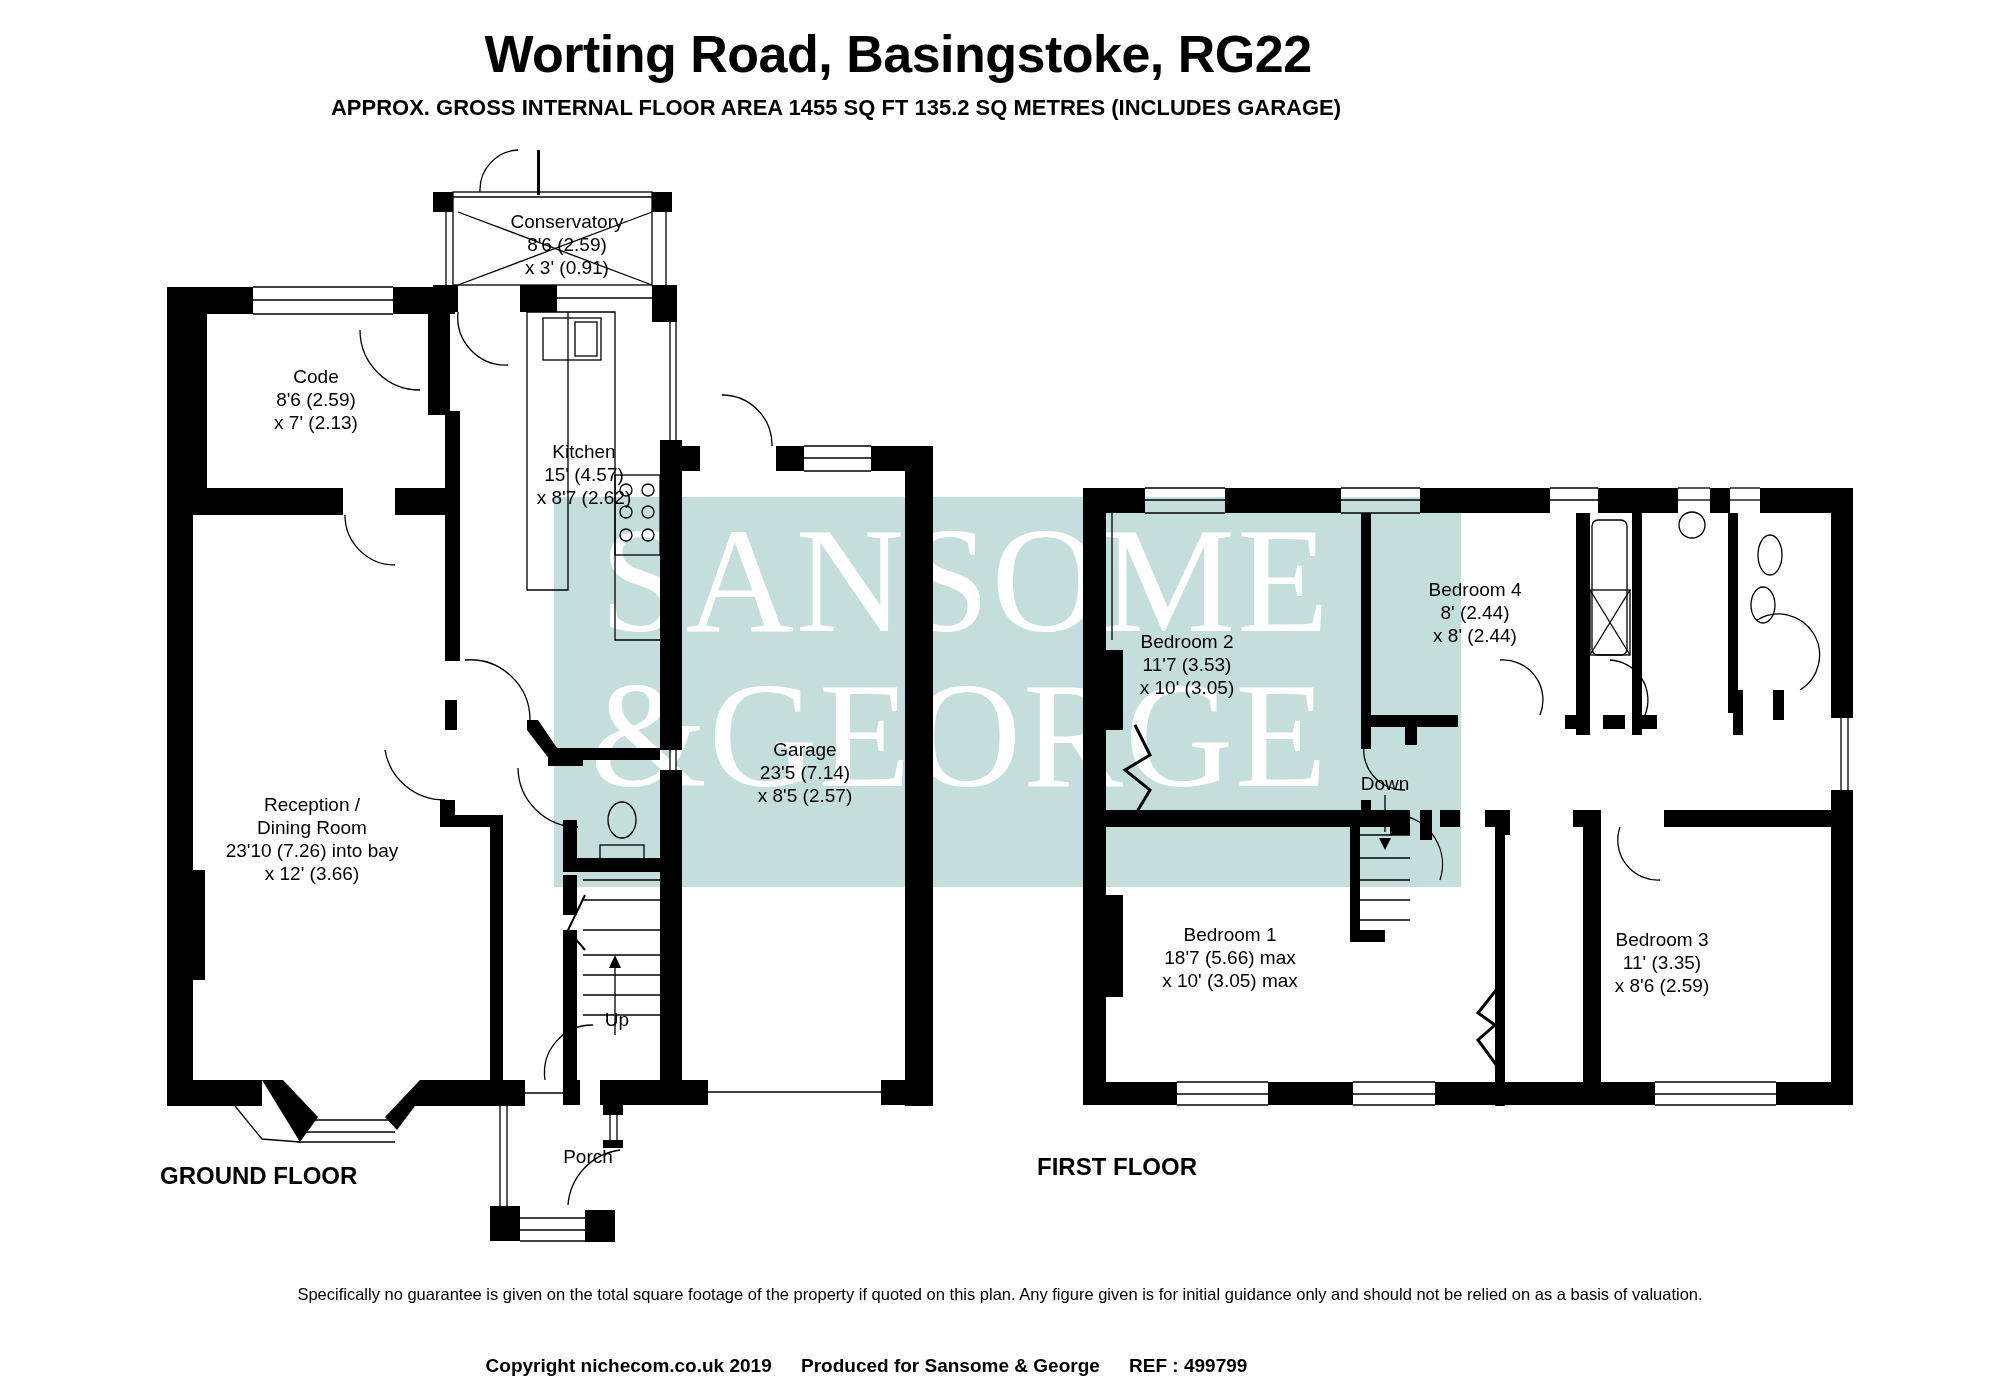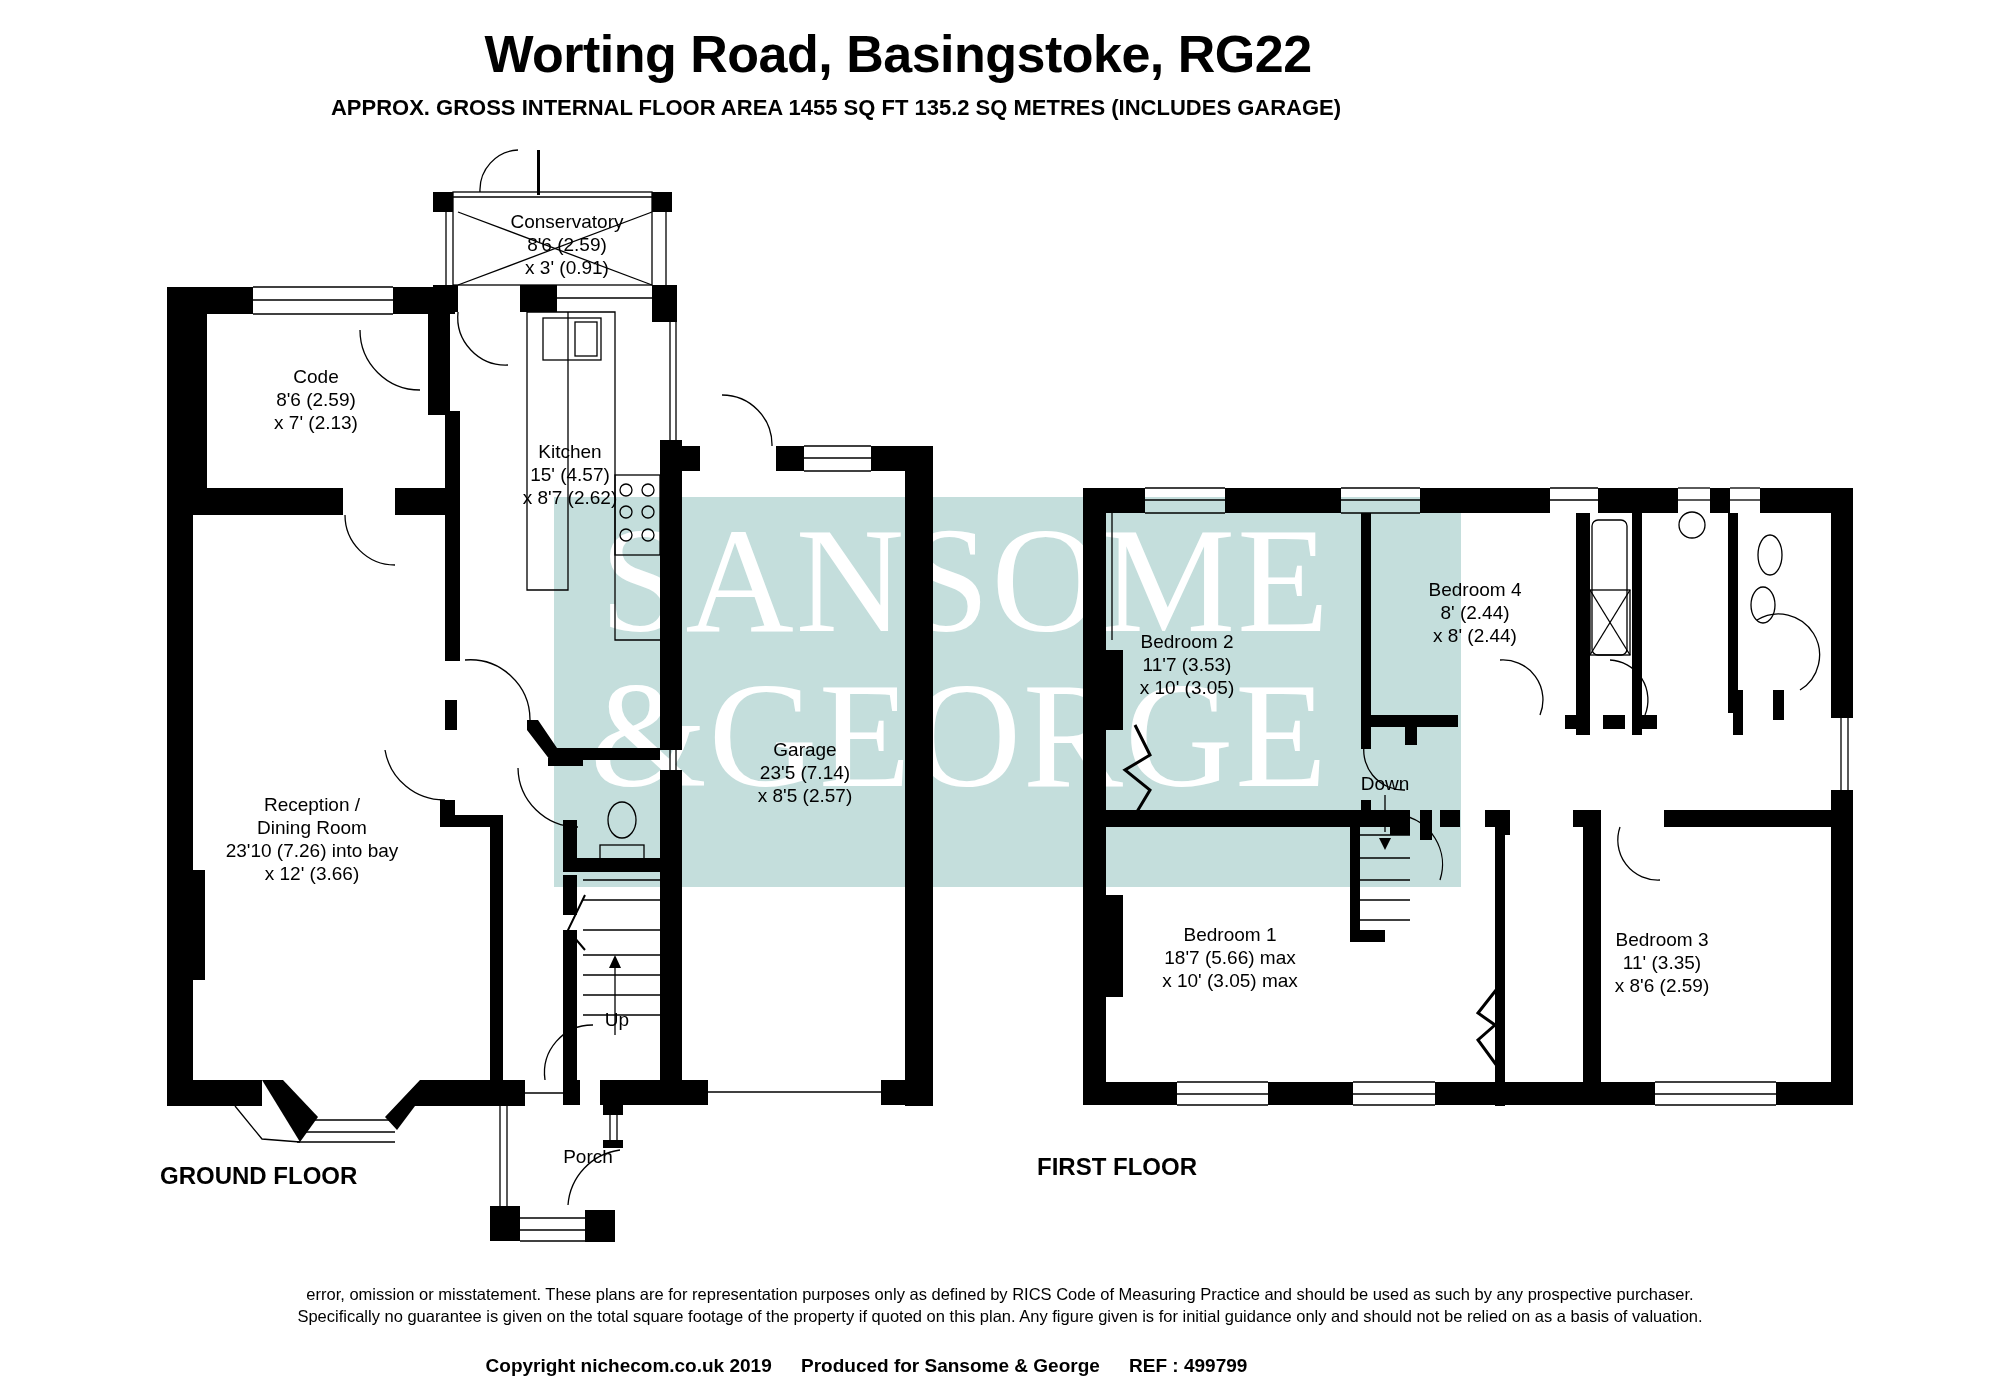--- a/index.html
+++ b/index.html
@@ -272,21 +272,21 @@
 <div class="label" style="left:567px;top:210px;">
   <span class="nm">Conservatory</span>
   <span class="dm">8'6 (2.59)</span>
   <span class="dm">x 3' (0.91)</span>
 </div>
 <div class="label" style="left:316px;top:365px;">
   <span class="nm">Code</span>
   <span class="dm">8'6 (2.59)</span>
   <span class="dm">x 7' (2.13)</span>
 </div>
-<div class="label" style="left:570px;top:440px;">
+<div class="label" style="left:584px;top:440px;">
   <span class="nm">Kitchen</span>
   <span class="dm">15' (4.57)</span>
   <span class="dm">x 8'7 (2.62)</span>
 </div>
 <div class="label" style="left:312px;top:793px;">
   <span class="nm">Reception /</span>
   <span class="nm">Dining Room</span>
   <span class="dm">23'10 (7.26) into bay</span>
   <span class="dm">x 12' (3.66)</span>
 </div>
@@ -323,20 +323,19 @@
   <span class="dm">x 8'6 (2.59)</span>
 </div>
 <div class="label" style="left:1385px;top:772px;">
   <span class="nm">Down</span>
 </div>
 
 <div class="abs floor-label" style="left:160px;top:1162px;">GROUND FLOOR</div>
 <div class="abs floor-label" style="left:1037px;top:1137px;margin-top:16px;">FIRST FLOOR</div>
 
 <div class="abs disclaimer">
-  <div>error, omission or misstatement. These plans are for representation purposes only as defined by RICS Code of Measuring Practice and should be used as such by any prospective purchaser.</div>
   <div>Specifically no guarantee is given on the total square footage of the property if quoted on this plan. Any figure given is for initial guidance only and should not be relied on as a basis of valuation.</div>
 </div>
 <div class="abs footer" style="top:1355px;">
   <span>Copyright nichecom.co.uk 2019</span>
   <span>Produced for Sansome &amp; George</span>
   <span>REF : 499799</span>
 </div>
 
 </body></html>

